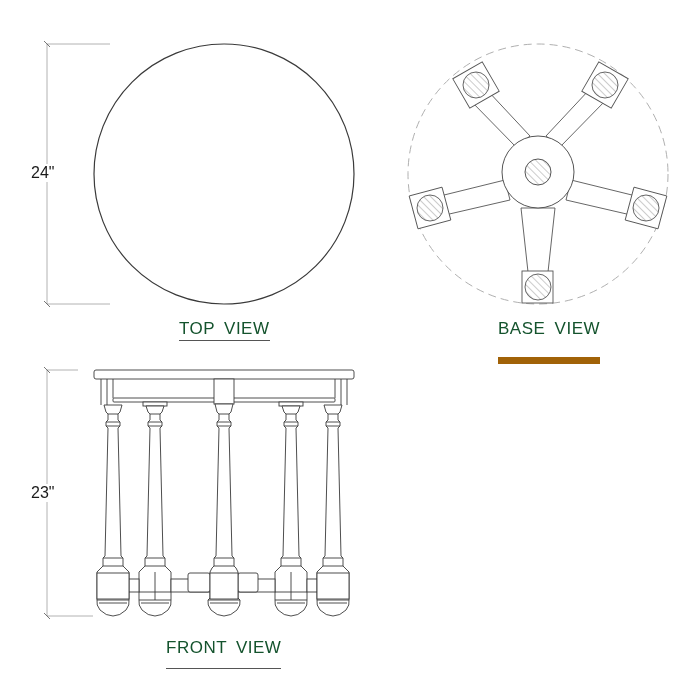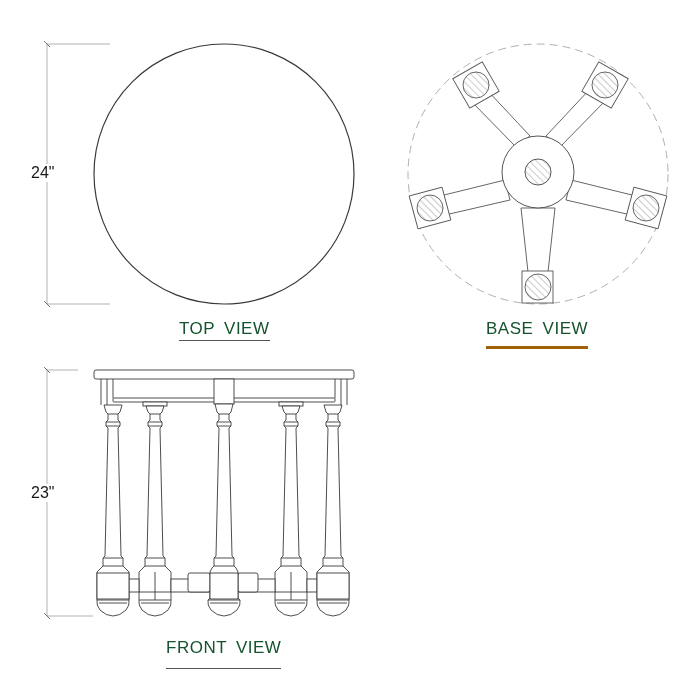--- a/index.html
+++ b/index.html
@@ -192,18 +192,18 @@
     </g>
   </g>
 </svg>
 
 <div class="dim-label" style="left:31px; top:164px;">24"</div>
 <div class="dim-label" style="left:31px; top:484px;">23"</div>
 
 <div class="label" style="left:179px; top:319px; border-bottom:1px solid #555; padding-bottom:1px;">
   <span>TOP VIEW</span>
 </div>
-<div class="label" style="left:486px; top:319px; border-bottom:3px solid #a16207; padding-bottom:7px;">
+<div class="label" style="left:498px; top:319px; border-bottom:7px solid #a16207; padding-bottom:18px;">
   <span>BASE VIEW</span>
 </div>
 <div class="label" style="left:166px; top:638px; border-bottom:1px solid #555; padding-bottom:10px;">
   <span>FRONT VIEW</span>
 </div>
 
 </body></html>

